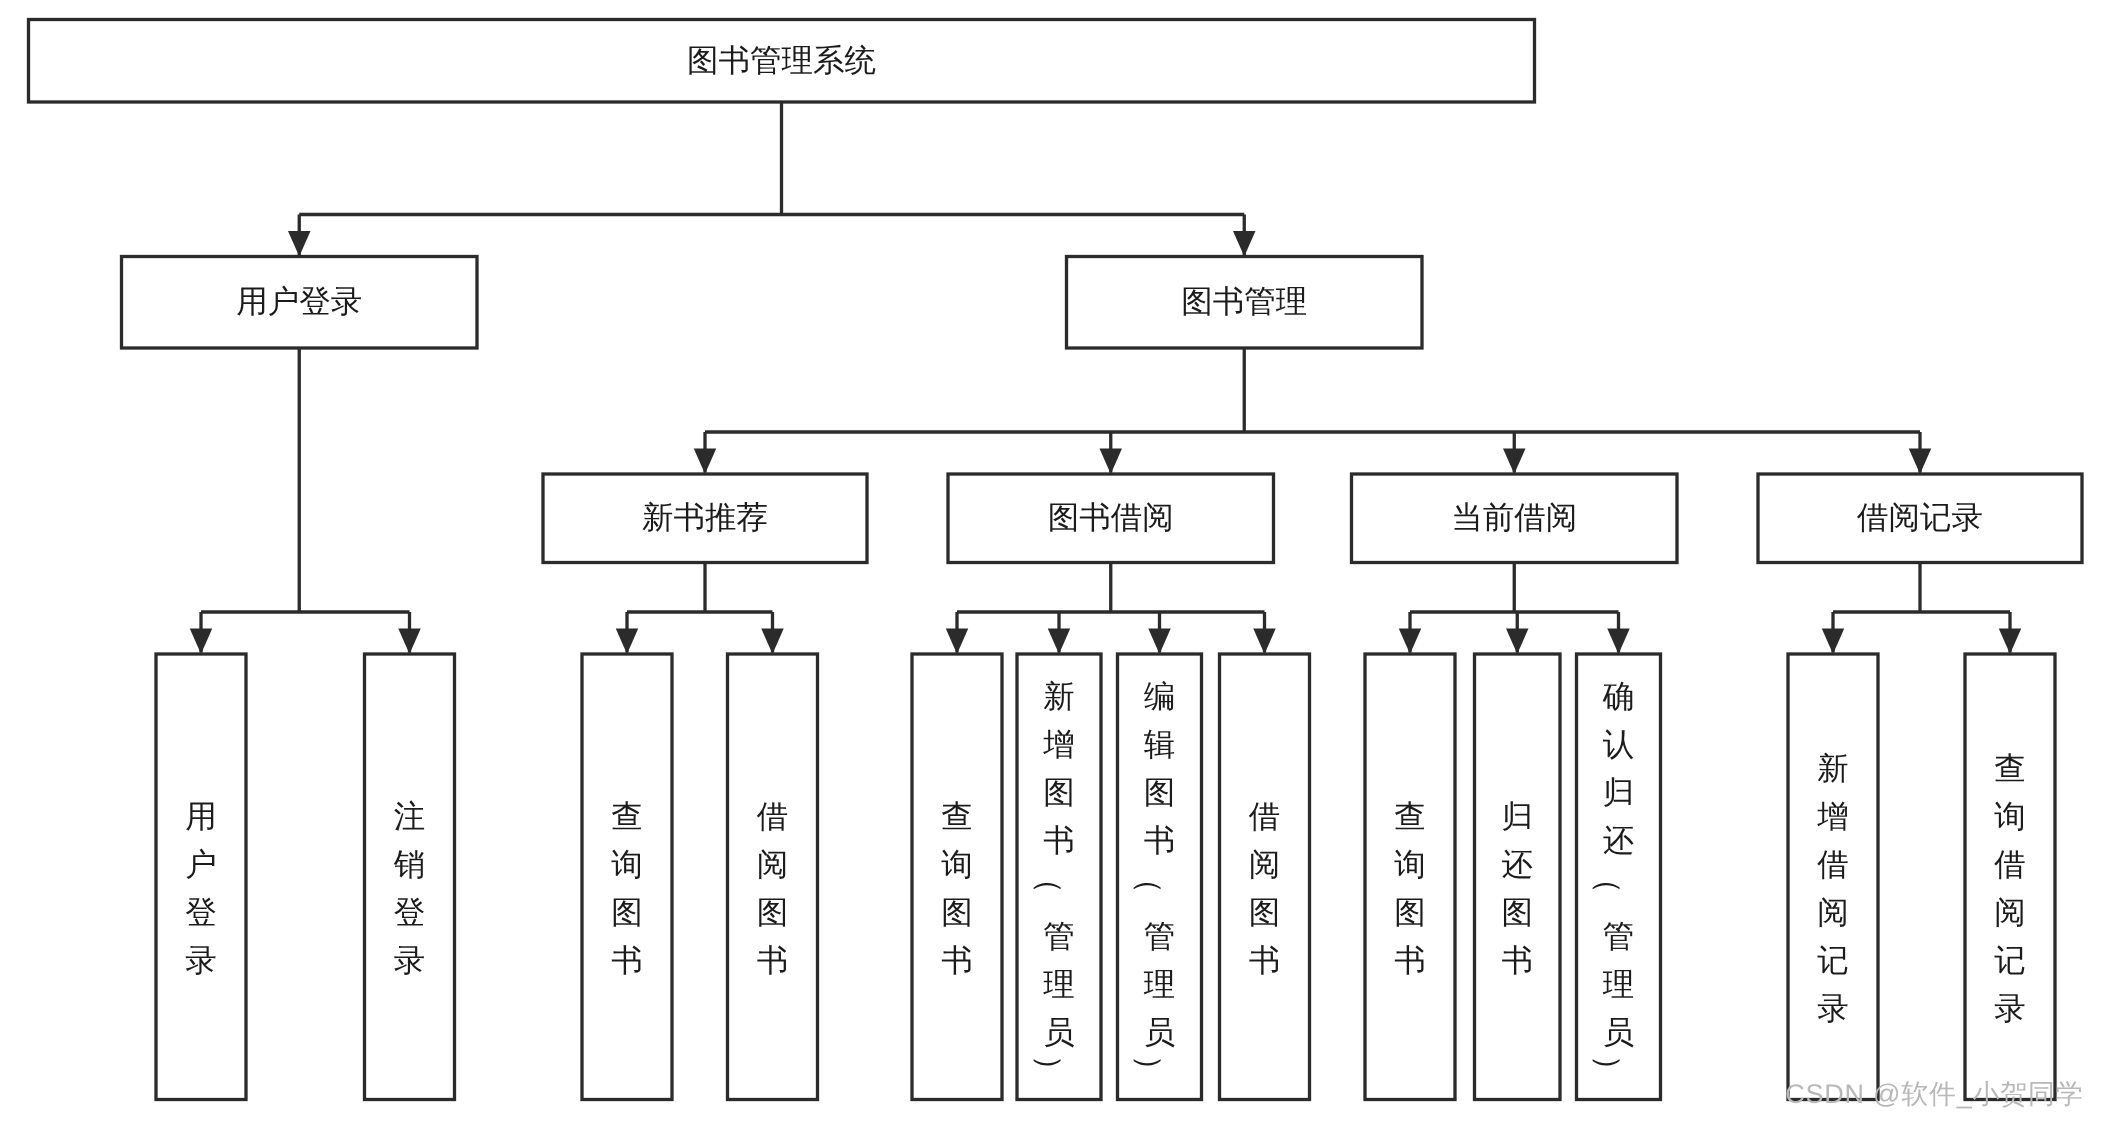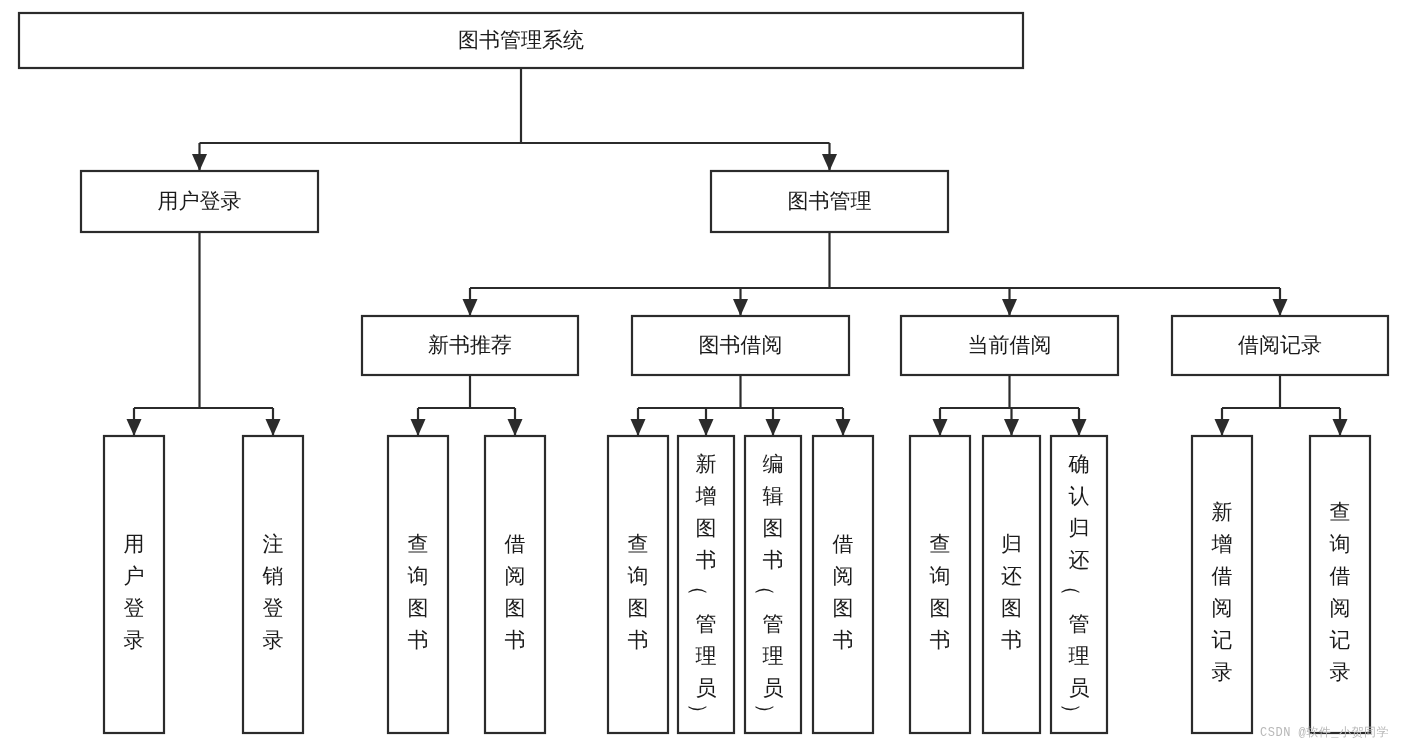--- a/index.html
+++ b/index.html
@@ -29,22 +29,22 @@
     stroke-width:2.2;
     stroke-linecap:butt;
     stroke-linejoin:miter;
   }
   .arrow-head{fill:#2b2b2b;stroke:none;}
 
   .watermark{
     position:absolute;
     right:16px;
     bottom:6px;
-    font-family:Liberation Mono, monospace;
-    font-size:12px;
+    font-family:Liberation Sans, sans-serif;
+    font-size:18px;
     color:#b8b8b8;
     letter-spacing:0.5px;
     user-select:none;
     white-space:nowrap;
   }
 </style>
 </head>
 <body>
 
 <div id="stage">

